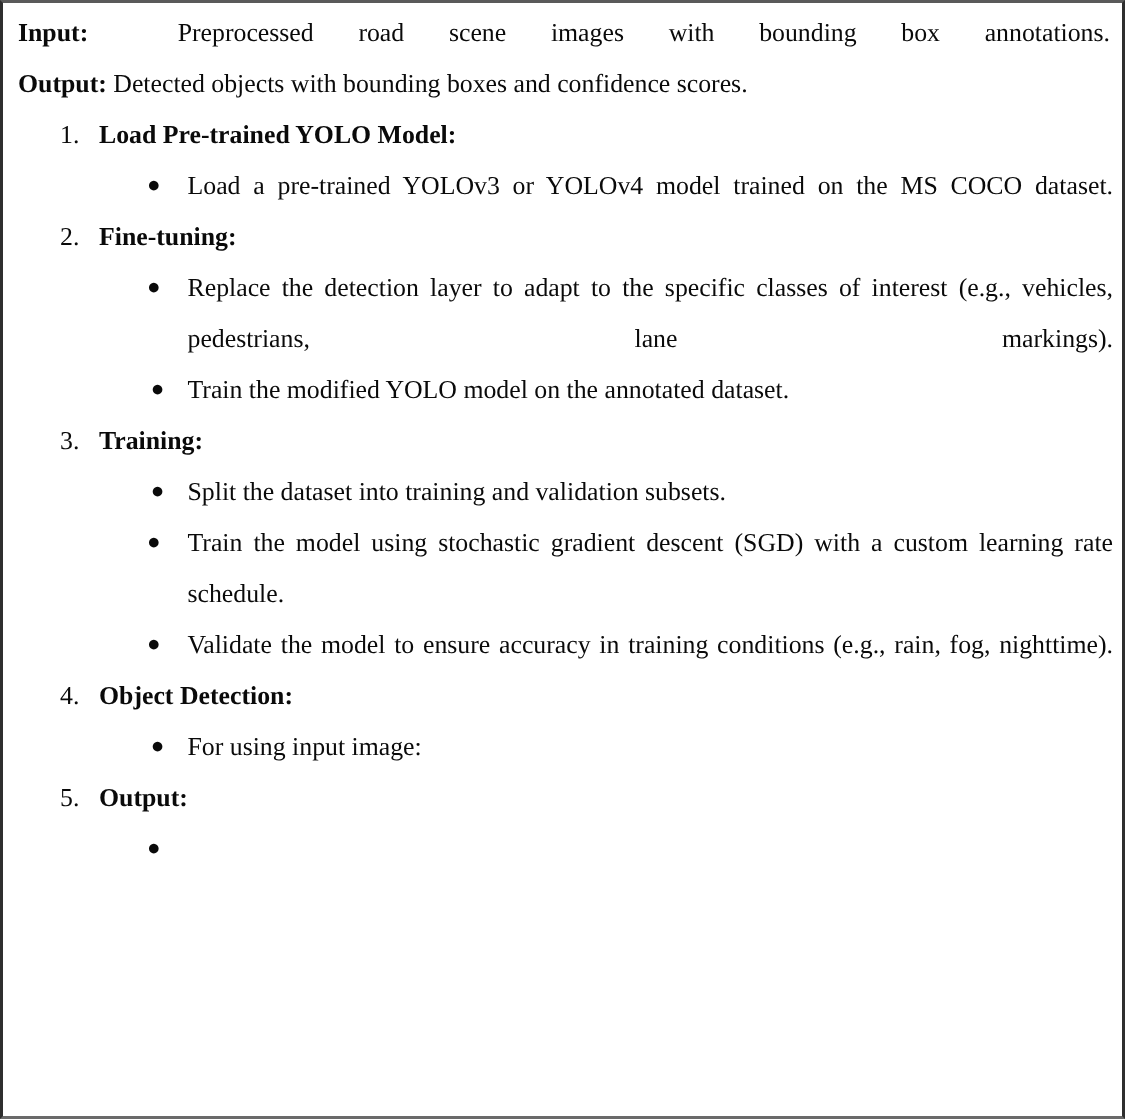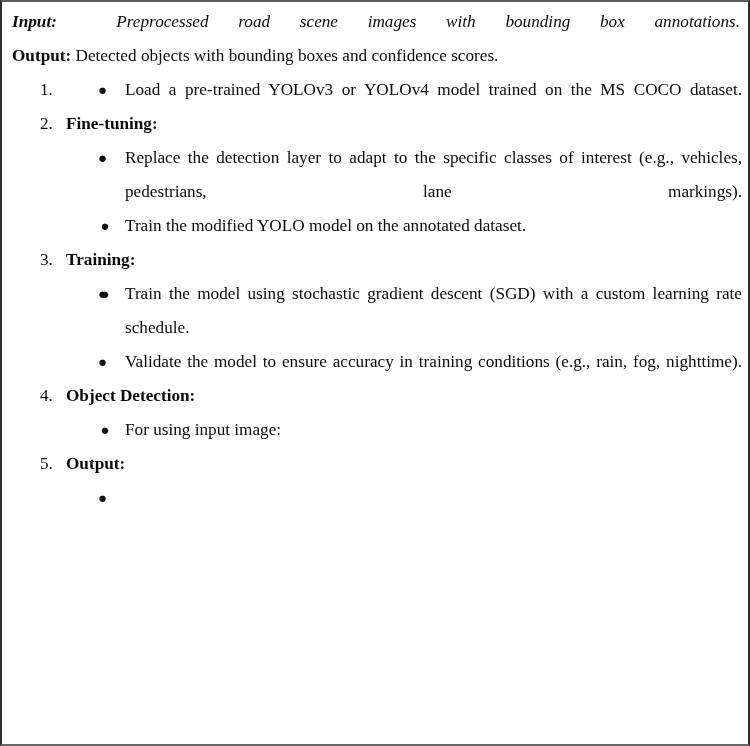--- a/index.html
+++ b/index.html
@@ -36,21 +36,20 @@
 
   
   .io-line {
     text-align: justify;
     text-justify: inter-word;
     margin: 0;
     padding: 0 2px 0 2px;
   }
   .io-line.justify-all {
     text-align-last: justify;
-    font-style: italic;
   }
   .io-label {
     font-weight: bold;
   }
 
   
   .step {
     position: relative;
     margin: 0;
     padding-left: 56px;   
@@ -121,20 +120,21 @@
     <p class="io-line justify-all">
       <span class="io-label">Input:</span><span>&nbsp;&nbsp;</span><span>Preprocessed road scene images with bounding box annotations.</span>
     </p>
 
     <p class="io-line">
       <span class="io-label">Output:</span><span>&nbsp;</span><span>Detected objects with bounding boxes and confidence scores.</span>
     </p>
 
     <p class="step">
       <span class="step-num">1.</span>
+      <span class="step-title">Load Pre-trained YOLO Model:</span>
     </p>
     <p class="bullet justify-all">
       <span class="bullet-dot">●</span>
       <span>Load a pre-trained YOLOv3 or YOLOv4 model trained on the </span><span class="b">MS COCO</span><span> dataset.</span>
     </p>
 
     <p class="step">
       <span class="step-num">2.</span>
       <span class="step-title">Fine-tuning:</span>
     </p>
@@ -146,20 +146,21 @@
       <span class="bullet-dot">●</span>
       <span>Train the modified YOLO model on the annotated dataset.</span>
     </p>
 
     <p class="step">
       <span class="step-num">3.</span>
       <span class="step-title">Training:</span>
     </p>
     <p class="bullet">
       <span class="bullet-dot">●</span>
+      <span>Split the dataset into training and validation subsets.</span>
     </p>
     <p class="bullet justify-all">
       <span class="bullet-dot">●</span>
       <span>Train the model using stochastic gradient descent (SGD) with a custom learning rate schedule.</span>
     </p>
     <p class="bullet justify-all">
       <span class="bullet-dot">●</span>
       <span>Validate the model to ensure accuracy in training conditions (e.g., rain, fog, nighttime).</span>
     </p>
 

